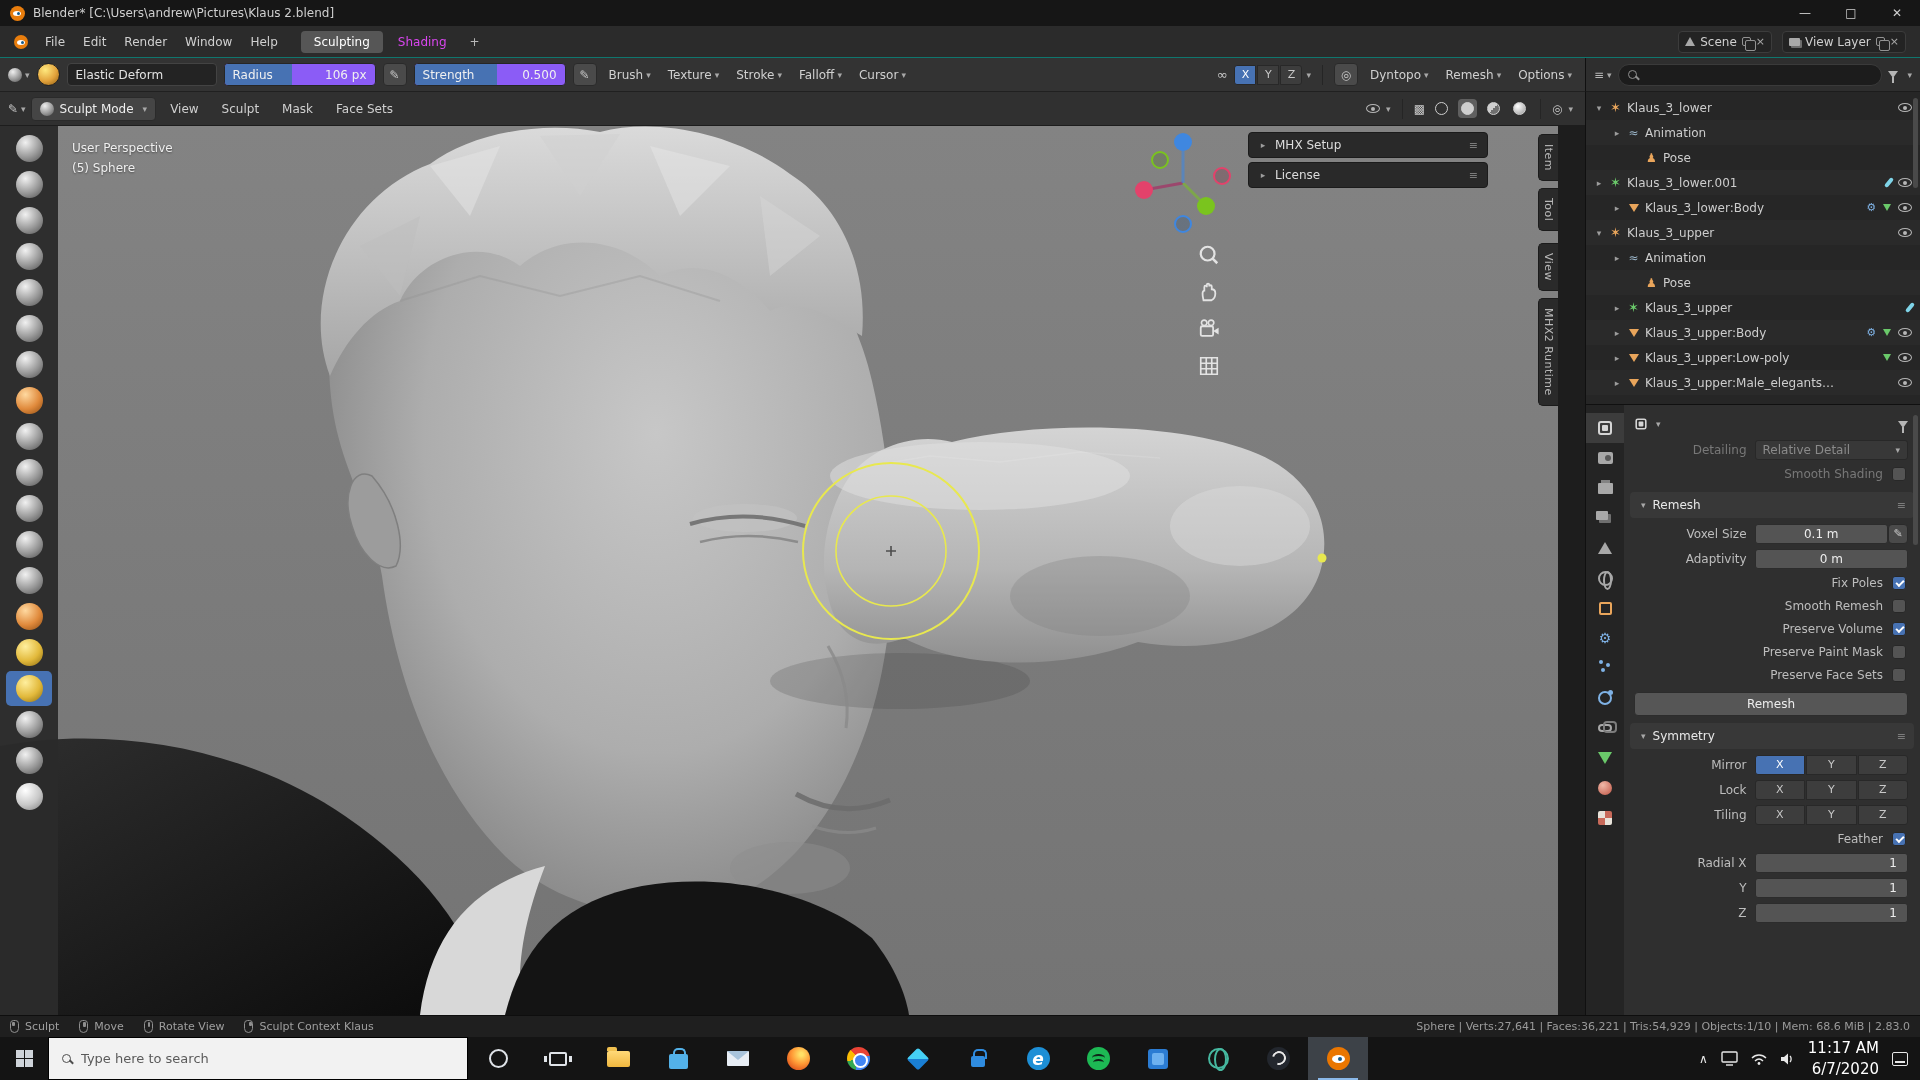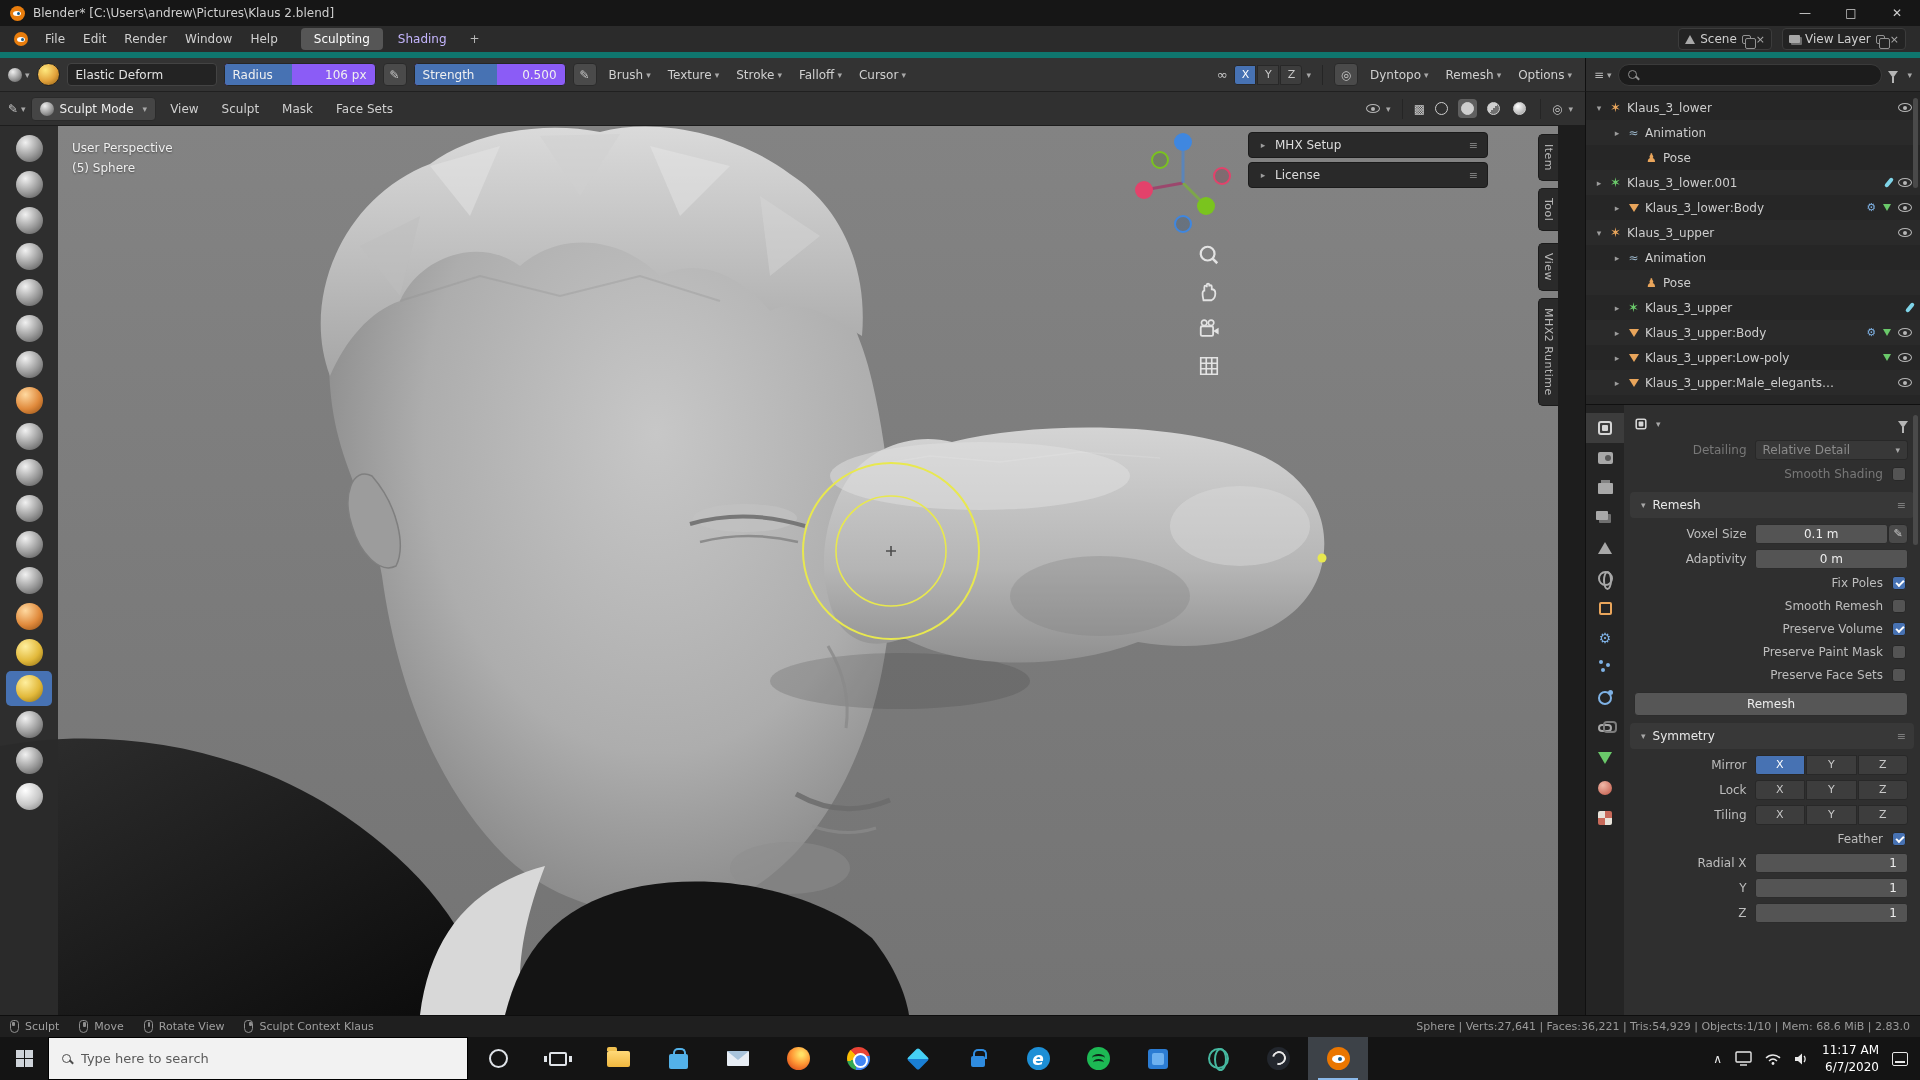--- a/index.html
+++ b/index.html
@@ -10,24 +10,24 @@
 .grip{color:#7c7c7c;font-size:11px;}
 
 #titlebar{position:absolute;left:0;top:0;width:1920px;height:26px;background:#161616;display:flex;align-items:center;}
 .tb-logo{width:15px;height:15px;border-radius:50%;background:#e87d0d;position:relative;margin:0 8px 0 10px;flex:none;}
 .tb-logo::after{content:"";position:absolute;left:3px;top:5px;width:8px;height:5px;background:#fff;border-radius:50%;}
 .tb-logo::before{content:"";position:absolute;left:7px;top:6px;width:3px;height:3px;background:#155a8a;border-radius:50%;z-index:1;}
 #titlebar .title{color:#cfcfcf;font-size:12px;}
 .win-controls{margin-left:auto;display:flex;height:100%;}
 .win-btn{width:46px;height:100%;display:flex;align-items:center;justify-content:center;color:#d0d0d0;font-size:12px;}
 
-#topbar{position:absolute;left:0;top:26px;width:1920px;height:32px;background:#2b2b2b;border-bottom:6px solid #0f766e;display:flex;align-items:center;padding:0 4px;}
+#topbar{position:absolute;left:0;top:26px;width:1920px;height:32px;background:#2b2b2b;border-bottom:1px solid #0f766e;display:flex;align-items:center;padding:0 4px;}
 .menu-item{padding:0 9px;line-height:30px;color:#d0d0d0;}
 .ws-wrap{display:flex;align-items:center;margin-left:14px;gap:2px;}
-.ws-tab{padding:4px 13px;border-radius:4px;color:#c4b5fd;}
+.ws-tab{padding:4px 13px;border-radius:4px;color:#d946ef;}
 .ws-tab.active{background:#565656;color:#fff;}
 .ws-add{padding:2px 8px;color:#b8b8b8;}
 .tb-right{margin-left:auto;display:flex;align-items:center;gap:10px;padding-right:10px;}
 .selector{display:flex;align-items:center;gap:5px;background:#232323;border:1px solid #3c3c3c;border-radius:4px;height:22px;padding:0 6px;color:#cfcfcf;}
 .mini-tri{width:0;height:0;border-left:5px solid transparent;border-right:5px solid transparent;border-bottom:9px solid #a8a8a8;}
 .mini-layers{width:11px;height:8px;background:#a8a8a8;border-radius:1px;box-shadow:2px 2px 0 #6d6d6d;}
 .mini-sq{width:9px;height:9px;border:1px solid #929292;border-radius:2px;position:relative;}
 .mini-sq::after{content:"";position:absolute;left:2px;top:2px;width:9px;height:9px;border:1px solid #929292;border-radius:2px;background:#232323;}
 .sel-x{color:#a8a8a8;font-size:11px;}
 
@@ -197,21 +197,21 @@
 .ico-photos::after{content:"";position:absolute;left:4px;top:4px;right:4px;bottom:4px;background:#6db1f0;border-radius:2px;}
 .ico-globe{width:21px;height:21px;border:2px solid #46b8a0;border-radius:50%;position:relative;}
 .ico-globe::before{content:"";position:absolute;left:4px;top:-2px;width:9px;height:19px;border:2px solid #46b8a0;border-radius:50%;}
 .ico-obs{width:23px;height:23px;border-radius:50%;background:#23272e;position:relative;}
 .ico-obs::after{content:"";position:absolute;left:5px;top:4px;width:10px;height:10px;border-radius:50%;border:2.5px solid #e8e8e8;border-left-color:transparent;transform:rotate(-30deg);}
 .ico-blender{width:23px;height:23px;border-radius:50%;background:#ea7600;position:relative;}
 .ico-blender::after{content:"";position:absolute;left:5px;top:8px;width:13px;height:8px;background:#fff;border-radius:50%;}
 .ico-blender::before{content:"";position:absolute;left:11px;top:10px;width:4px;height:4px;background:#155a8a;border-radius:50%;z-index:1;}
 .tb-tray{margin-left:auto;display:flex;align-items:center;gap:13px;padding:0 12px;color:#e8e8e8;}
 .tray-chevron{font-size:12px;color:#e8e8e8;}
-.tray-clock{display:flex;flex-direction:column;align-items:flex-end;font-size:12px;line-height:1.35;color:#fff;}
+.tray-clock{display:flex;flex-direction:column;align-items:flex-end;font-size:15px;line-height:1.35;color:#fff;}
 .notif{width:16px;height:14px;border:1.5px solid #e8e8e8;border-radius:2px;position:relative;}
 .notif::after{content:"";position:absolute;left:2px;right:2px;bottom:2px;height:1.5px;background:#e8e8e8;}
 </style>
 </head>
 <body>
 
 <div id="titlebar">
   <span class="tb-logo"></span>
   <span class="title">Blender*  [C:\Users\andrew\Pictures\Klaus 2.blend]</span>
   <div class="win-controls">

